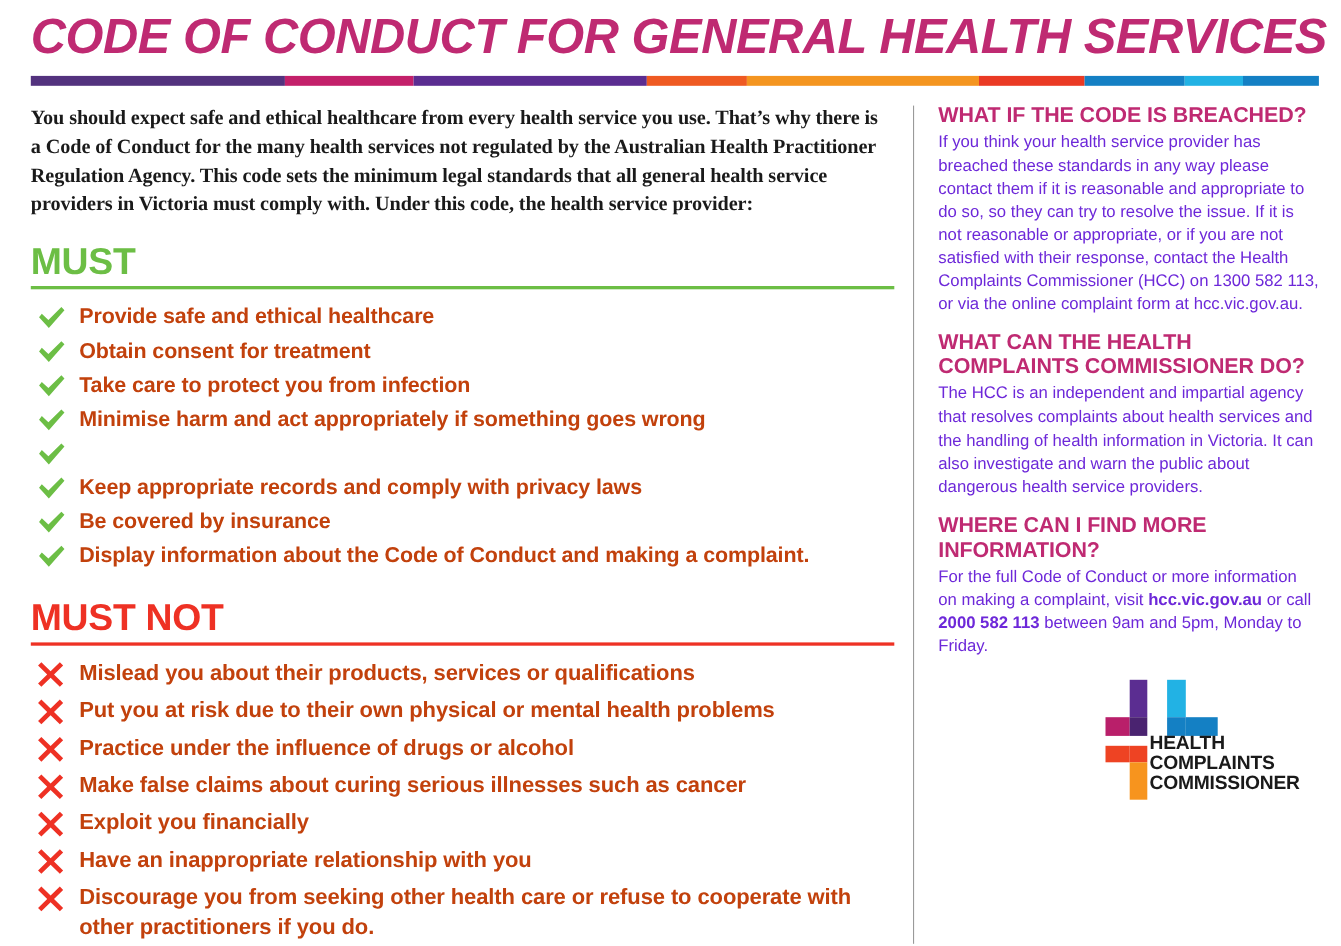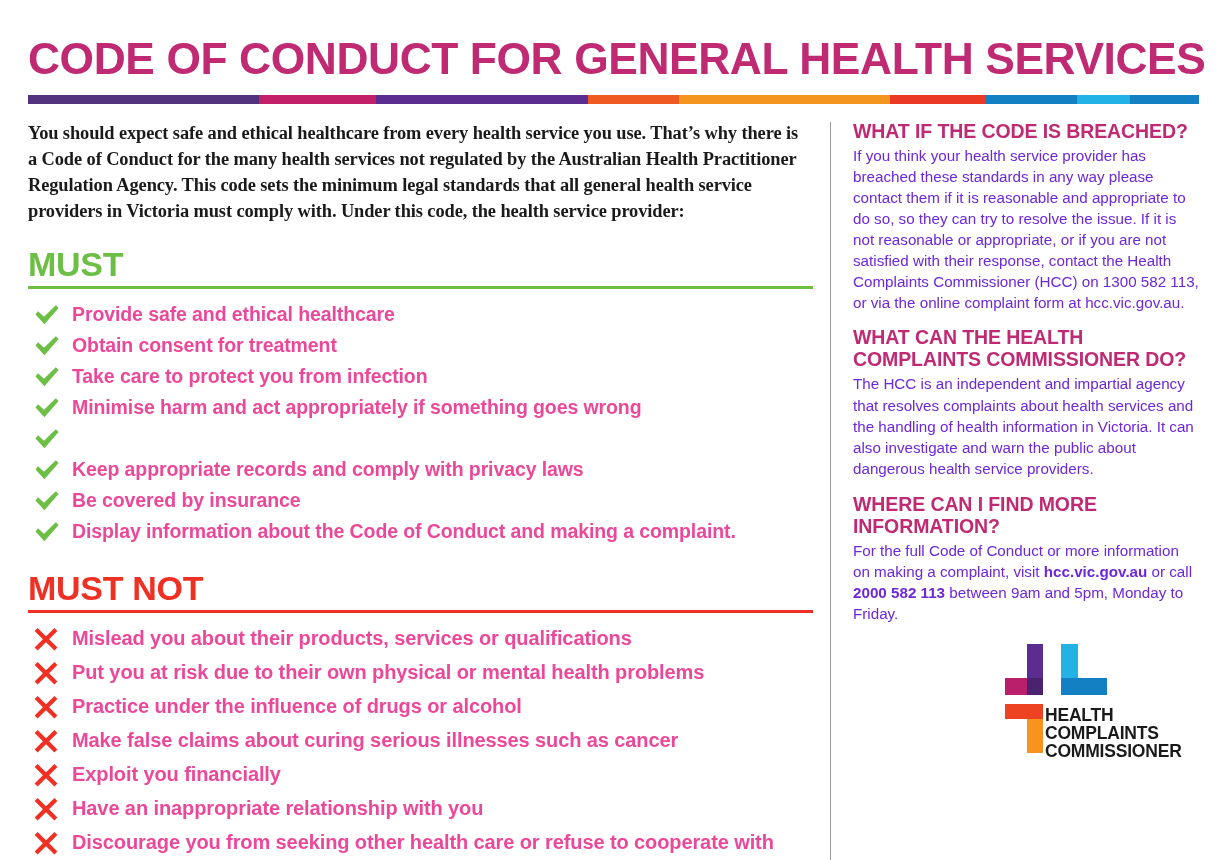--- a/index.html
+++ b/index.html
@@ -14,21 +14,22 @@
 
   .page {
     position: relative;
     width: 1219px;
     height: 860px;
     background: #ffffff;
   }
 
   
   .header {
-    padding: 36px 22px 0 28px;
+    padding: 10px 22px 0 28px;
+    font-style: italic;
   }
   .main-title {
     color: #bf2a72;
     font-family: "Liberation Sans Narrow", "Liberation Sans", sans-serif;
     font-size: 45px;
     font-weight: bold;
     letter-spacing: -0.4px;
     line-height: 1.0;
     white-space: nowrap;
     transform: scaleX(0.985);
@@ -114,21 +115,21 @@
     align-items: flex-start;
     justify-content: flex-start;
     padding-top: 4px;
     padding-left: 6px;
   }
 
   .item-text {
     font-family: "Liberation Sans Narrow", "Liberation Sans", sans-serif;
     font-size: 19.5px;
     font-weight: bold;
-    color: #ec4899;
+    color: #c2410c;
     line-height: 1.37;
     letter-spacing: -0.1px;
     padding-top: 1px;
   }
 
   .section.mustnot-sec { margin-top: 24px; }
   .section.mustnot-sec .item { min-height: 33px; }
   .section.mustnot-sec .item-text { font-size: 20px; }
   .section.mustnot-sec .icon-cell { padding-top: 3px; }
 
@@ -163,21 +164,21 @@
   .logo-mark {
     position: relative;
     width: 120px;
     height: 72px;
   }
   .lg { position: absolute; }
 
   .logo-text {
     position: absolute;
     left: 40px;
-    top: 62px;
+    top: 48px;
     font-family: "Liberation Sans Narrow", "Liberation Sans", sans-serif;
     font-weight: bold;
     font-size: 17.5px;
     line-height: 1.04;
     color: #1a1a1a;
     letter-spacing: -0.2px;
   }
   .logo-text div { white-space: nowrap; }
 </style>
 </head>

